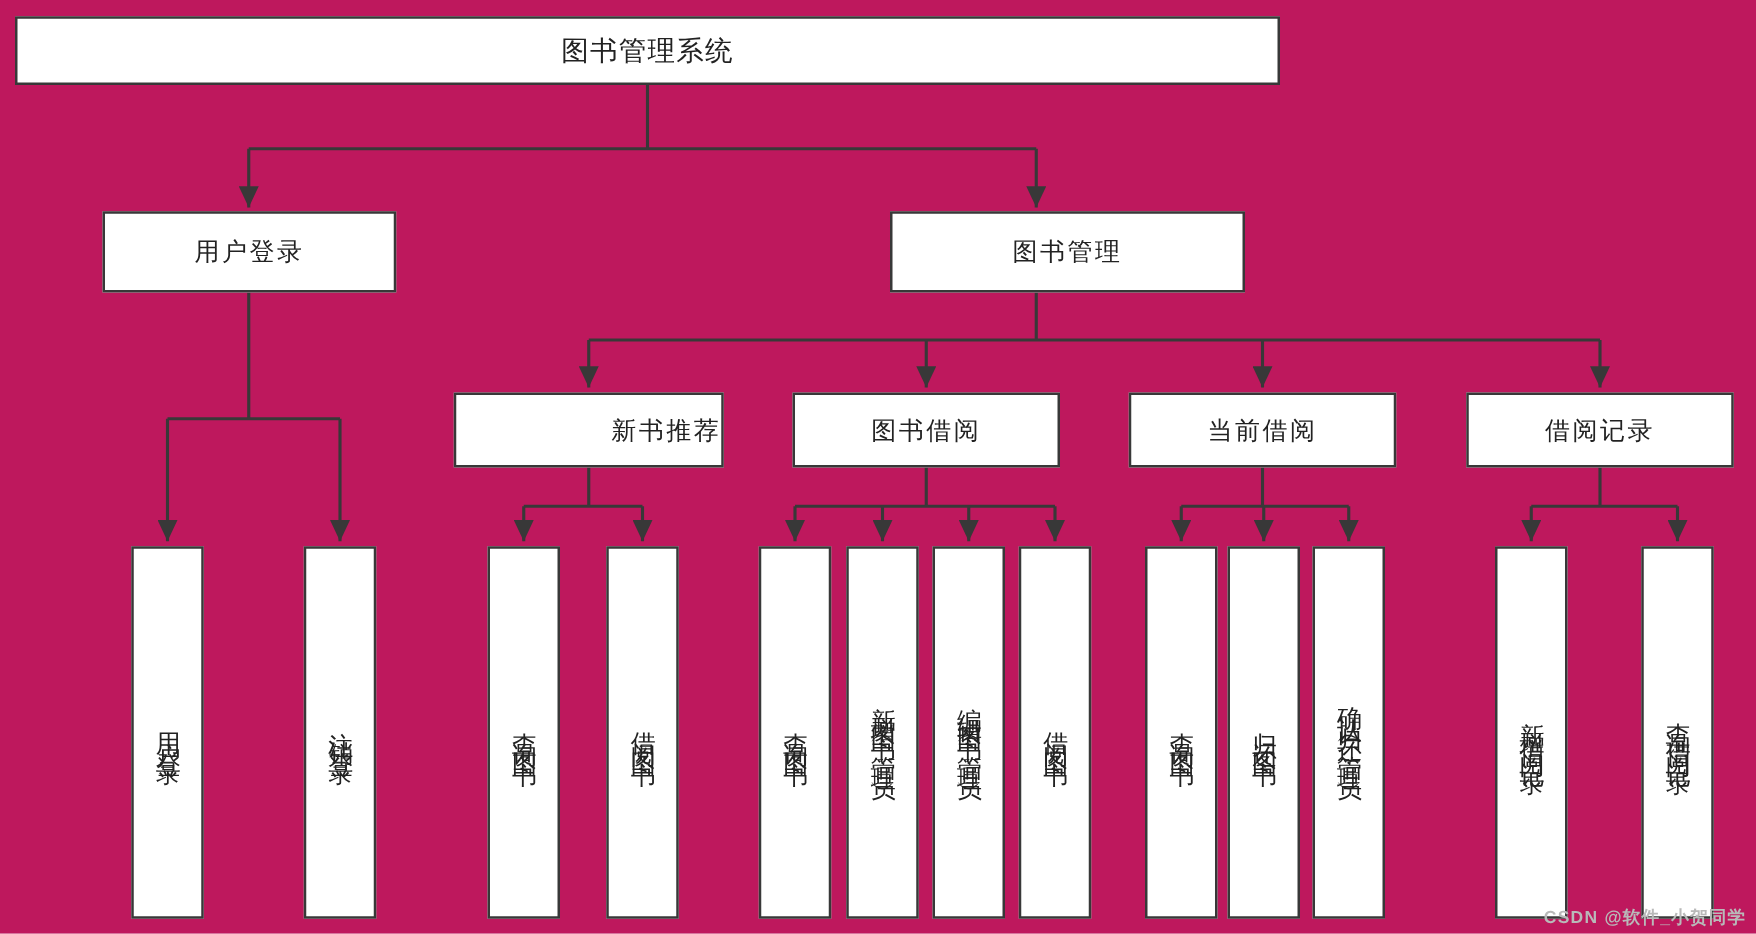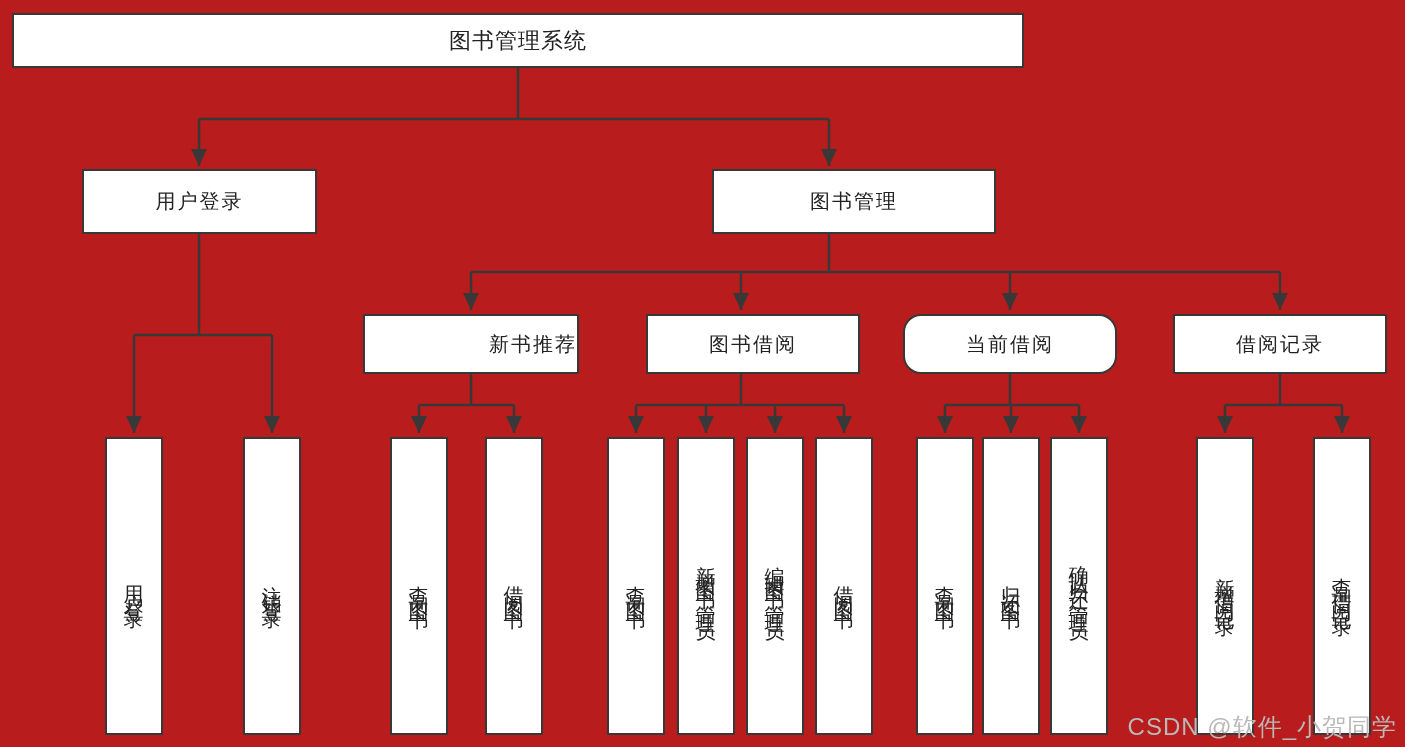--- a/index.html
+++ b/index.html
@@ -4,21 +4,21 @@
 <style>
   html, body {
     margin: 0;
     padding: 0;
     background: #ffffff;
   }
   #stage {
     position: relative;
     width: 1405px;
     height: 747px;
-    background: #b91c1c;
+    background: #be185d;
     font-family: "Liberation Sans", "DejaVu Sans", sans-serif;
     overflow: hidden;
   }
   #wires {
     position: absolute;
     left: 0; top: 0;
     width: 1405px; height: 747px;
     z-index: 0;
   }
   .box {
@@ -45,24 +45,25 @@
     font-size: 20px;
     letter-spacing: 8px;
     line-height: 1.1;
     white-space: nowrap;
   }
   .watermark {
     position: absolute;
     right: 8px;
     bottom: 4px;
     z-index: 2;
-    font-size: 24px;
+    font-size: 14px;
     color: #b9b9b9;
     letter-spacing: 1px;
     white-space: nowrap;
+    font-weight: bold;
   }
 </style>
 </head>
 <body>
 
 <div id="stage">
 
   <svg id="wires" width="1405" height="747" viewBox="0 0 1405 747" xmlns="http://www.w3.org/2000/svg">
     <defs>
       <marker id="arrow" markerUnits="userSpaceOnUse" markerWidth="18" markerHeight="16" refX="17" refY="8" orient="auto">
@@ -120,24 +121,24 @@
   <div class="box" style="left:82px; top:169px; width:235px; height:65px;">
     <span class="hlabel">用户登录</span>
   </div>
   <div class="box" style="left:712px; top:169px; width:284px; height:65px;">
     <span class="hlabel">图书管理</span>
   </div>
 
   <div class="box" style="left:363px; top:314px; width:216px; height:60px;justify-content:flex-end;">
     <span class="hlabel">新书推荐</span>
   </div>
-  <div class="box" style="left:634px; top:314px; width:214px; height:60px;margin-left:12px;">
+  <div class="box" style="left:634px; top:314px; width:214px; height:60px;">
     <span class="hlabel">图书借阅</span>
   </div>
-  <div class="box" style="left:903px; top:314px; width:214px; height:60px;border-radius:18px;">
+  <div class="box" style="left:903px; top:314px; width:214px; height:60px;">
     <span class="hlabel">当前借阅</span>
   </div>
   <div class="box" style="left:1173px; top:314px; width:214px; height:60px;">
     <span class="hlabel">借阅记录</span>
   </div>
 
   <div class="box leaf" style="left:105px;">
     <span class="vlabel">用户登录</span>
   </div>
   <div class="box leaf" style="left:243px;">

